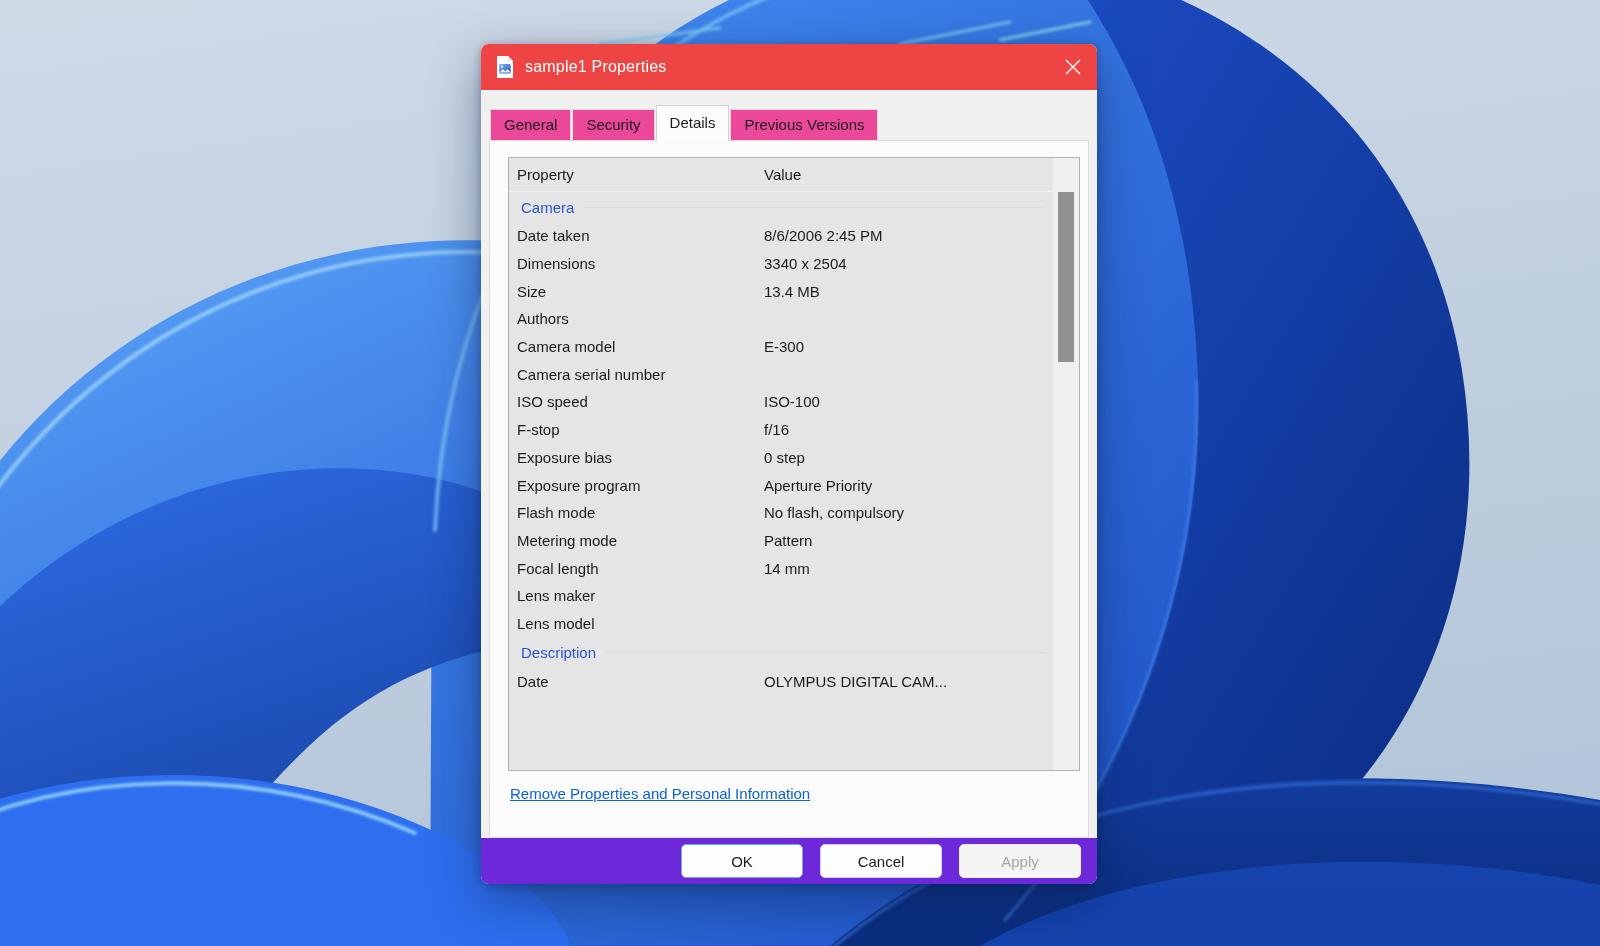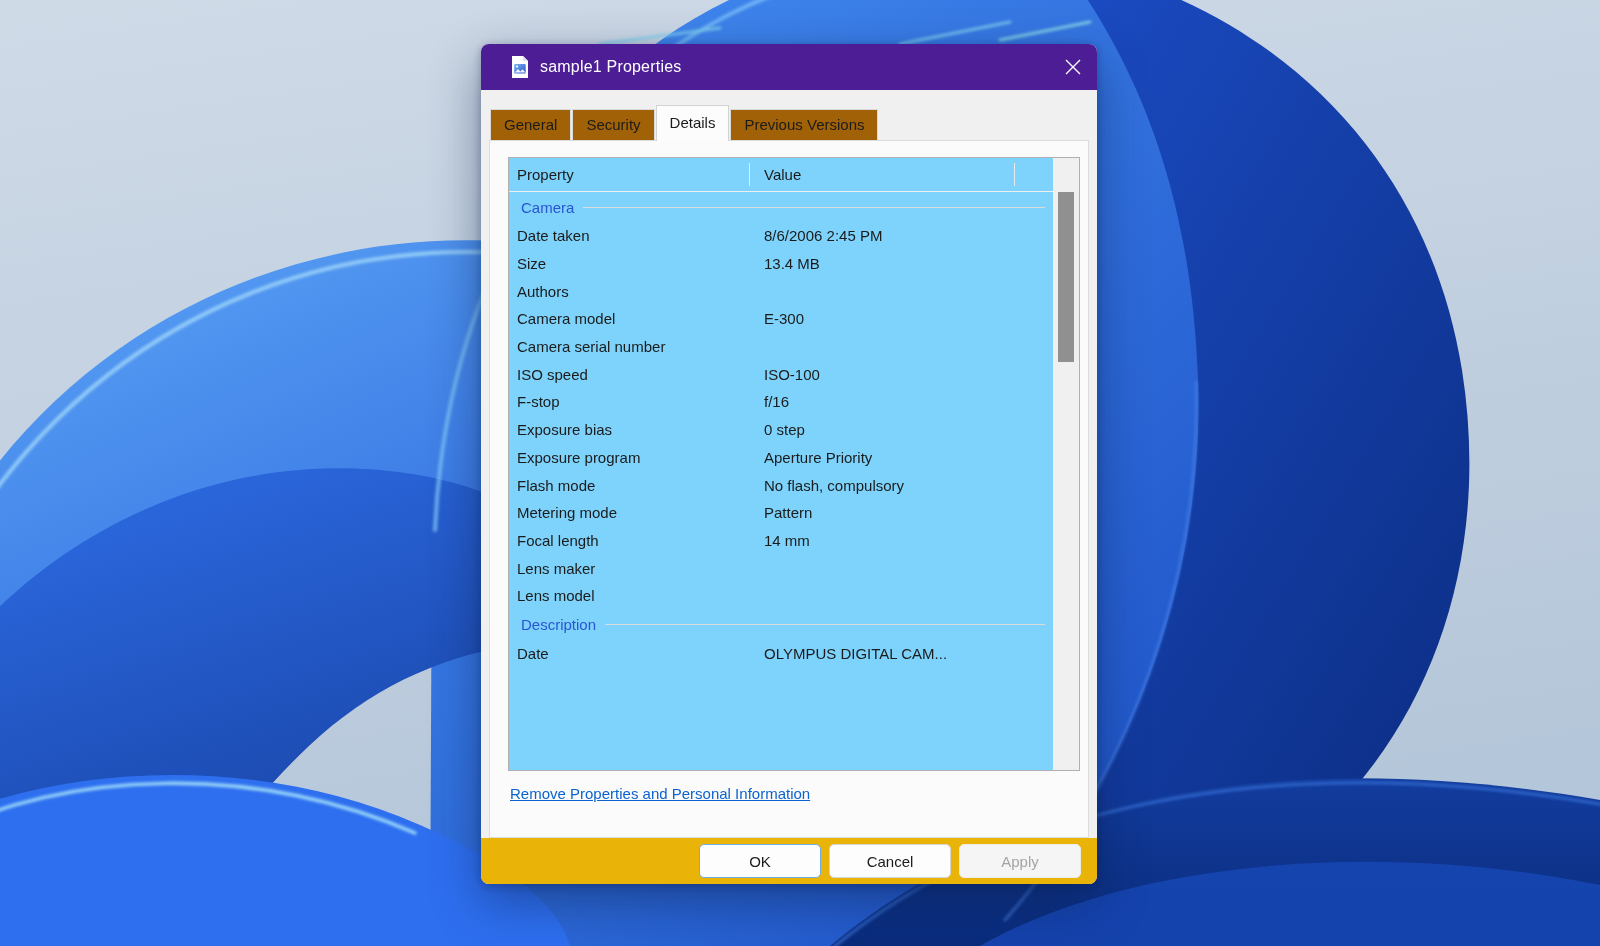--- a/index.html
+++ b/index.html
@@ -11,53 +11,53 @@
   .wallpaper{position:absolute;inset:0;width:1600px;height:946px;display:block;}
 
   
   .dialog{
     position:absolute;left:481px;top:44px;width:616px;height:840px;
     background:#f0f0f0;border-radius:8px;overflow:hidden;
     box-shadow:0 18px 50px rgba(8,28,70,.45),0 2px 10px rgba(8,28,70,.30);
   }
   .titlebar{
     position:absolute;left:0;top:0;right:0;height:46px;
-    background:#4c1d95;display:flex;align-items:center;
-    padding:0 0 0 29px;color:#fff;box-sizing:border-box;
+    background:#ef4444;display:flex;align-items:center;
+    padding:0 0 0 14px;color:#fff;box-sizing:border-box;
   }
   .titlebar .title{font-size:16px;margin-left:10px;letter-spacing:.2px;}
   .close-btn{
     margin-left:auto;width:48px;height:46px;border:none;background:transparent;
     display:flex;align-items:center;justify-content:center;cursor:pointer;padding:0;
   }
 
   
   .tabstrip{
     position:absolute;top:60px;left:9px;height:36px;
     display:flex;align-items:flex-end;z-index:3;
   }
   .tab{
     height:30px;line-height:30px;padding:0 13px;margin-right:1px;
-    background:#a16207;border:1px solid #d9d9d9;border-bottom:none;
+    background:#ec4899;border:1px solid #d9d9d9;border-bottom:none;
     font-size:15px;color:#1b1b1b;border-radius:1px 1px 0 0;cursor:default;
   }
   .tab.active{
     height:35px;line-height:33px;background:#fcfcfc;border-color:#d2d2d2;
     margin-bottom:-1px;position:relative;z-index:4;
   }
 
   .tabpage{
     position:absolute;left:8px;right:8px;top:96px;height:698px;
     background:#fbfbfb;border:1px solid #dcdcdc;box-sizing:border-box;z-index:2;
   }
 
   
   .listbox{
     position:absolute;left:18px;top:16px;width:572px;height:614px;
-    background:#7dd3fc;border:1px solid #b0b0b0;box-sizing:border-box;
+    background:#e5e5e5;border:1px solid #b0b0b0;box-sizing:border-box;
   }
   .lb-content{position:absolute;top:0;left:0;right:26px;bottom:0;overflow:hidden;}
   .lb-header{
     height:33px;display:flex;align-items:center;position:relative;
     font-size:15px;color:#1b1b1b;border-bottom:1px solid #efefef;
   }
   .hdr-div{position:absolute;top:5px;width:1px;height:23px;background:#e9e9e9;}
   .hdr-div.d1{left:240px;}
   .hdr-div.d2{left:505px;}
   .cell{white-space:nowrap;overflow:hidden;}
@@ -75,23 +75,23 @@
     position:absolute;left:5px;right:5px;top:34px;height:170px;background:#909090;
   }
 
   .remove-link{
     position:absolute;left:20px;top:644px;font-size:15px;color:#0b63cf;
     text-decoration:underline;cursor:pointer;
   }
 
   
   .footer{
-    position:absolute;left:0;right:0;bottom:0;height:46px;background:#eab308;
+    position:absolute;left:0;right:0;bottom:0;height:46px;background:#6d28d9;
     display:flex;justify-content:flex-end;align-items:center;
-    gap:8px;padding-right:16px;box-sizing:border-box;
+    gap:17px;padding-right:16px;box-sizing:border-box;
   }
   .btn{
     width:122px;height:34px;border-radius:5px;font-size:15px;
     font-family:"Liberation Sans",sans-serif;cursor:pointer;
   }
   .btn.default{background:#fdfdfd;border:1px solid #70aede;color:#1b1b1b;}
   .btn.normal{background:#fdfdfd;border:1px solid #d4d4d4;color:#1b1b1b;}
   .btn.disabled{background:#f5f5f5;border:1px solid #ebebeb;color:#a5a5a5;cursor:default;}
 </style>
 </head>
@@ -204,20 +204,24 @@
         <div class="section">
           <span>Camera</span>
           <span class="rule"></span>
         </div>
 
         <div class="row">
           <span class="cell prop">Date taken</span>
           <span class="cell val">8/6/2006 2:45 PM</span>
         </div>
         <div class="row">
+          <span class="cell prop">Dimensions</span>
+          <span class="cell val">3340 x 2504</span>
+        </div>
+        <div class="row">
           <span class="cell prop">Size</span>
           <span class="cell val">13.4 MB</span>
         </div>
         <div class="row">
           <span class="cell prop">Authors</span>
           <span class="cell val"></span>
         </div>
         <div class="row">
           <span class="cell prop">Camera model</span>
           <span class="cell val">E-300</span>

